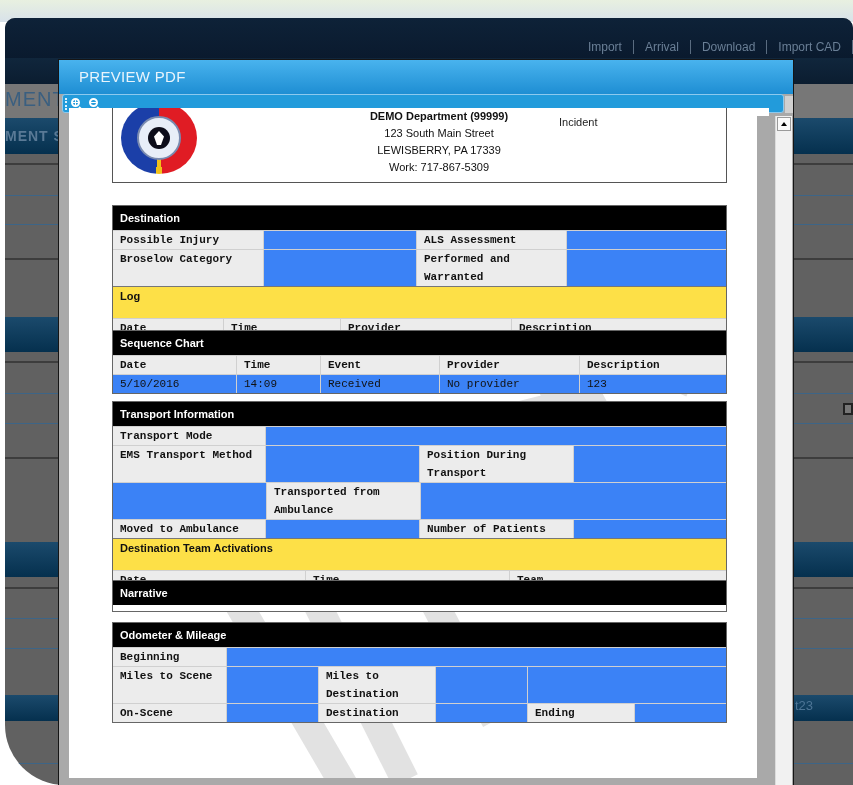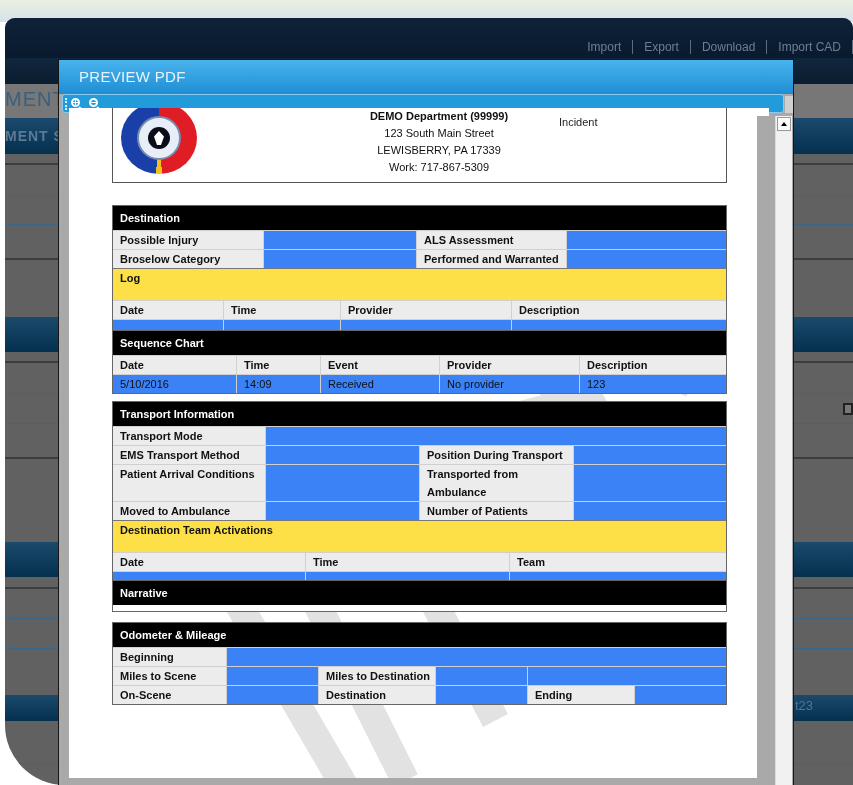--- a/index.html
+++ b/index.html
@@ -48,38 +48,38 @@
   .logo-inner { position: absolute; left: 16px; top: 14px; width: 44px; height: 44px; border-radius: 50%; background: #e8eef8; border: 2px solid #7a8bb0; }
   .logo-core { position: absolute; left: 9px; top: 9px; width: 22px; height: 22px; border-radius: 50%; background: #0d0d1a; }
   .logo-core::after { content: ""; position: absolute; left: 6px; top: 4px; width: 10px; height: 14px; background: #fff; clip-path: polygon(50% 0, 100% 40%, 70% 100%, 30% 100%, 0 40%); }
   .dept { position: absolute; left: 240px; top: 0; width: 260px; text-align: center; font-size: 11px; color: #111; line-height: 17px; }
   .dept .name { font-weight: bold; }
   .incident { position: absolute; left: 490px; top: 8px; font-size: 11px; color: #222; }
 
   .section { position: absolute; left: 43px; width: 615px; border: 1px solid #666; background: #fff; }
   .sec-head { background: #000; color: #fff; font-size: 11px; font-weight: bold; height: 24px; line-height: 24px; padding-left: 7px; }
   .sub-head { background: #fde047; color: #111; font-size: 11px; font-weight: bold; height: 32px; line-height: 18px; padding-left: 7px; border-top: 1px solid #777; }
-  .row { display: flex; border-top: 1px solid #d0d0d0; }
+  .row { display: flex; border-top: 1px solid #d0d0d0; font-family: Liberation Mono, monospace; }
   .row > div { font-size: 11px; color: #111; padding-left: 7px; border-right: 1px solid #d0d0d0; min-height: 18px; line-height: 18px; }
   .row > div:last-child { border-right: none; }
   .lbl { background: #ececec; font-weight: bold; }
   .val { background: #3b82f6; }
   .thead > div { background: #ececec; font-weight: bold; }
 </style>
 </head>
 <body>
 
 <div class="screen">
   <div class="top-glow"></div>
 
   <div class="app">
     <div class="app-header">
       <nav class="top-nav">
         <a>Import</a>
-        <a>Export</a>
+        <a>Arrival</a>
         <a>Download</a>
         <a class="last">Import CAD</a>
       </nav>
     </div>
     <div class="app-header-bottom"></div>
 
     <div class="band-gray" style="top:66px;height:36px;background:#777;"></div>
     <div class="page-title">MENT</div>
     <div class="band-blue" style="top:100px;height:36px;"></div>
     <div class="subtitle">MENT SP</div>
@@ -203,21 +203,20 @@
           <div class="lbl" style="width:153px;">Transport Mode</div>
           <div class="val" style="flex:1;"></div>
         </div>
         <div class="row">
           <div class="lbl" style="width:153px;">EMS Transport Method</div>
           <div class="val" style="width:154px;"></div>
           <div class="lbl" style="width:154px;">Position During Transport</div>
           <div class="val" style="flex:1;"></div>
         </div>
         <div class="row">
-          <div class="lbl" style="width:153px;min-height:35px;">Patient Arrival Conditions</div>
           <div class="val" style="width:154px;"></div>
           <div class="lbl" style="width:154px;">
             <div>Transported from</div>
             <div>Ambulance</div>
           </div>
           <div class="val" style="flex:1;"></div>
         </div>
         <div class="row">
           <div class="lbl" style="width:153px;">Moved to Ambulance</div>
           <div class="val" style="width:154px;"></div>

